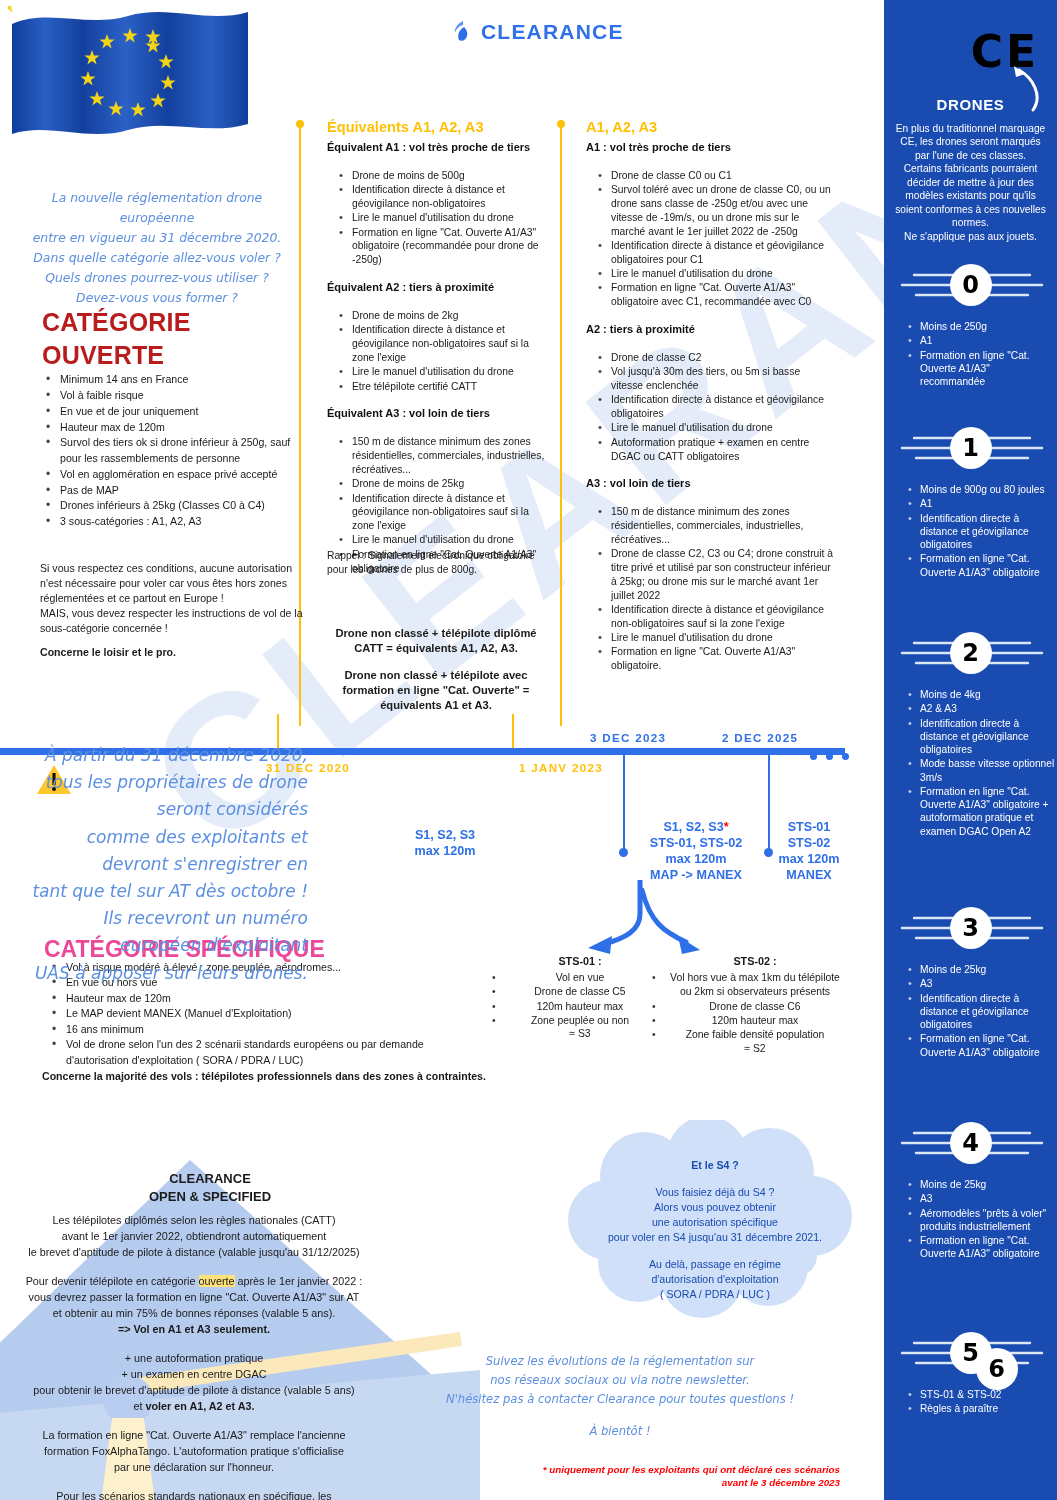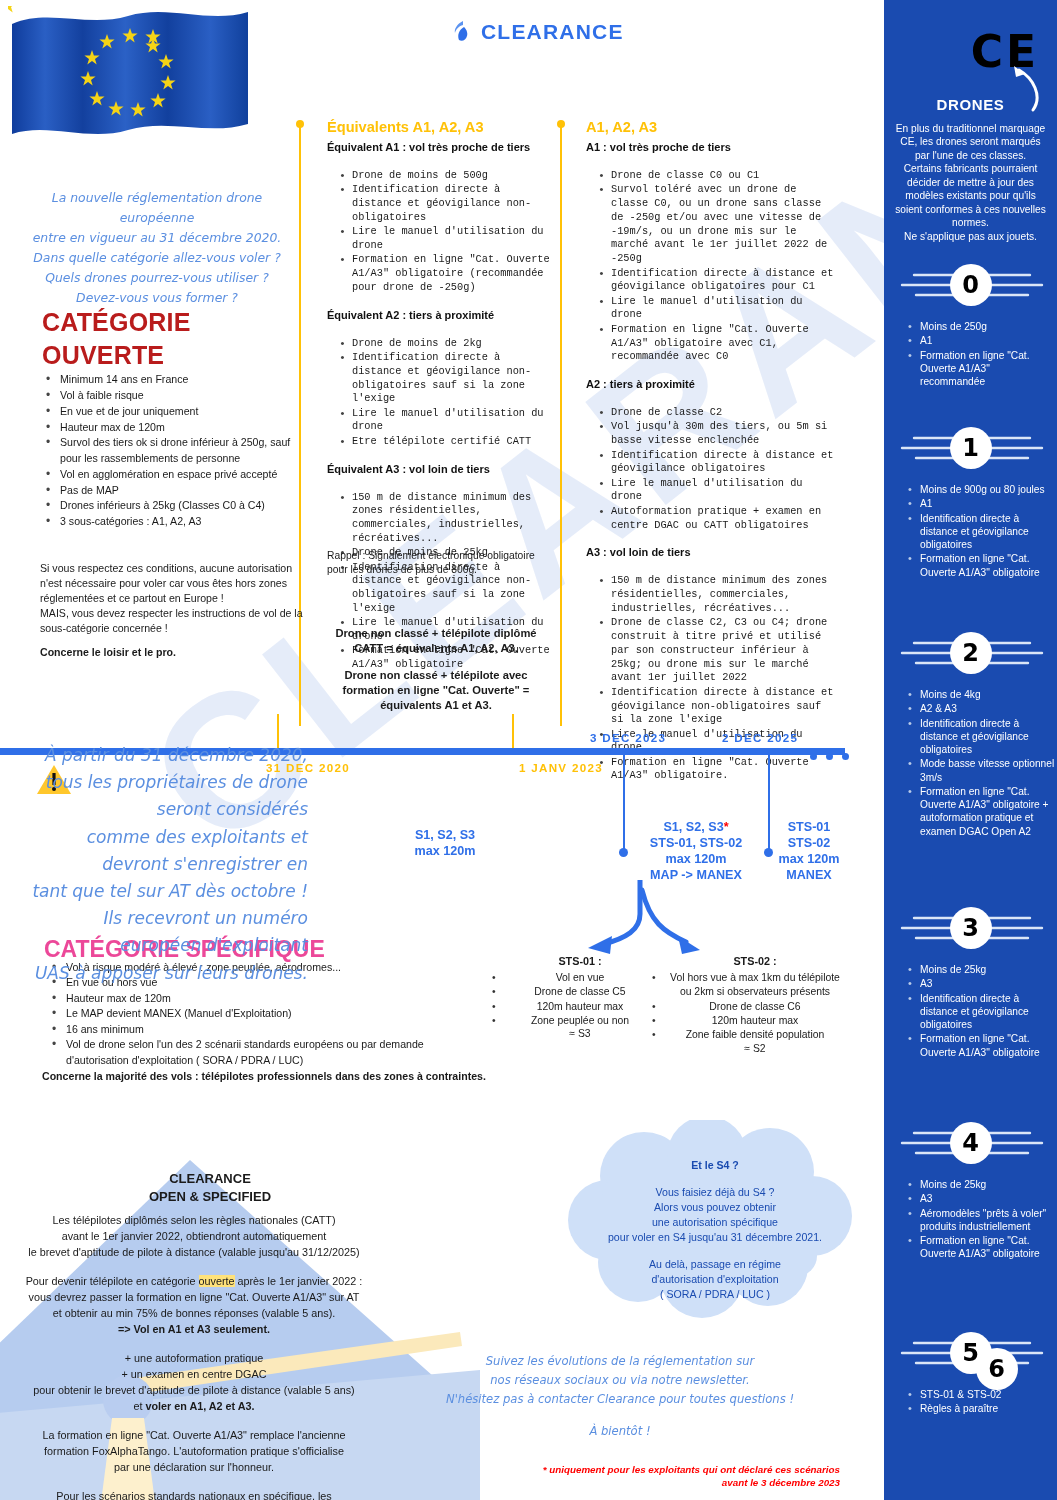--- a/index.html
+++ b/index.html
@@ -137,21 +137,21 @@
     position: absolute; width: 8px; height: 8px; border-radius: 50%;
     background: #ffc107; z-index: 3;
   }
   .col-title {
     position: absolute; font-size: 14.6px; font-weight: bold; color: #ffc107; z-index: 3;
   }
   .sub-h {
     font-size: 11px; font-weight: bold; margin-bottom: 7px; color: #111;
   }
   .col-body { position: absolute; z-index: 3; }
-  .col-body ul { list-style: none; margin: 16px 0 14px 12px; font-family: Liberation Mono, monospace; }
+  .col-body ul { list-style: none; margin: 16px 0 14px 12px; }
   .col-body ul li {
     position: relative; padding-left: 13px;
     font-size: 10.3px; line-height: 1.34; margin-bottom: .5px;
   }
   .col-body ul li::before {
     content: "\2022"; position: absolute; left: 0; top: -1px; color: #444; font-size: 11.5px;
   }
   .rappel {
     position: absolute; font-size: 10.3px; line-height: 1.4; z-index: 3;
   }

